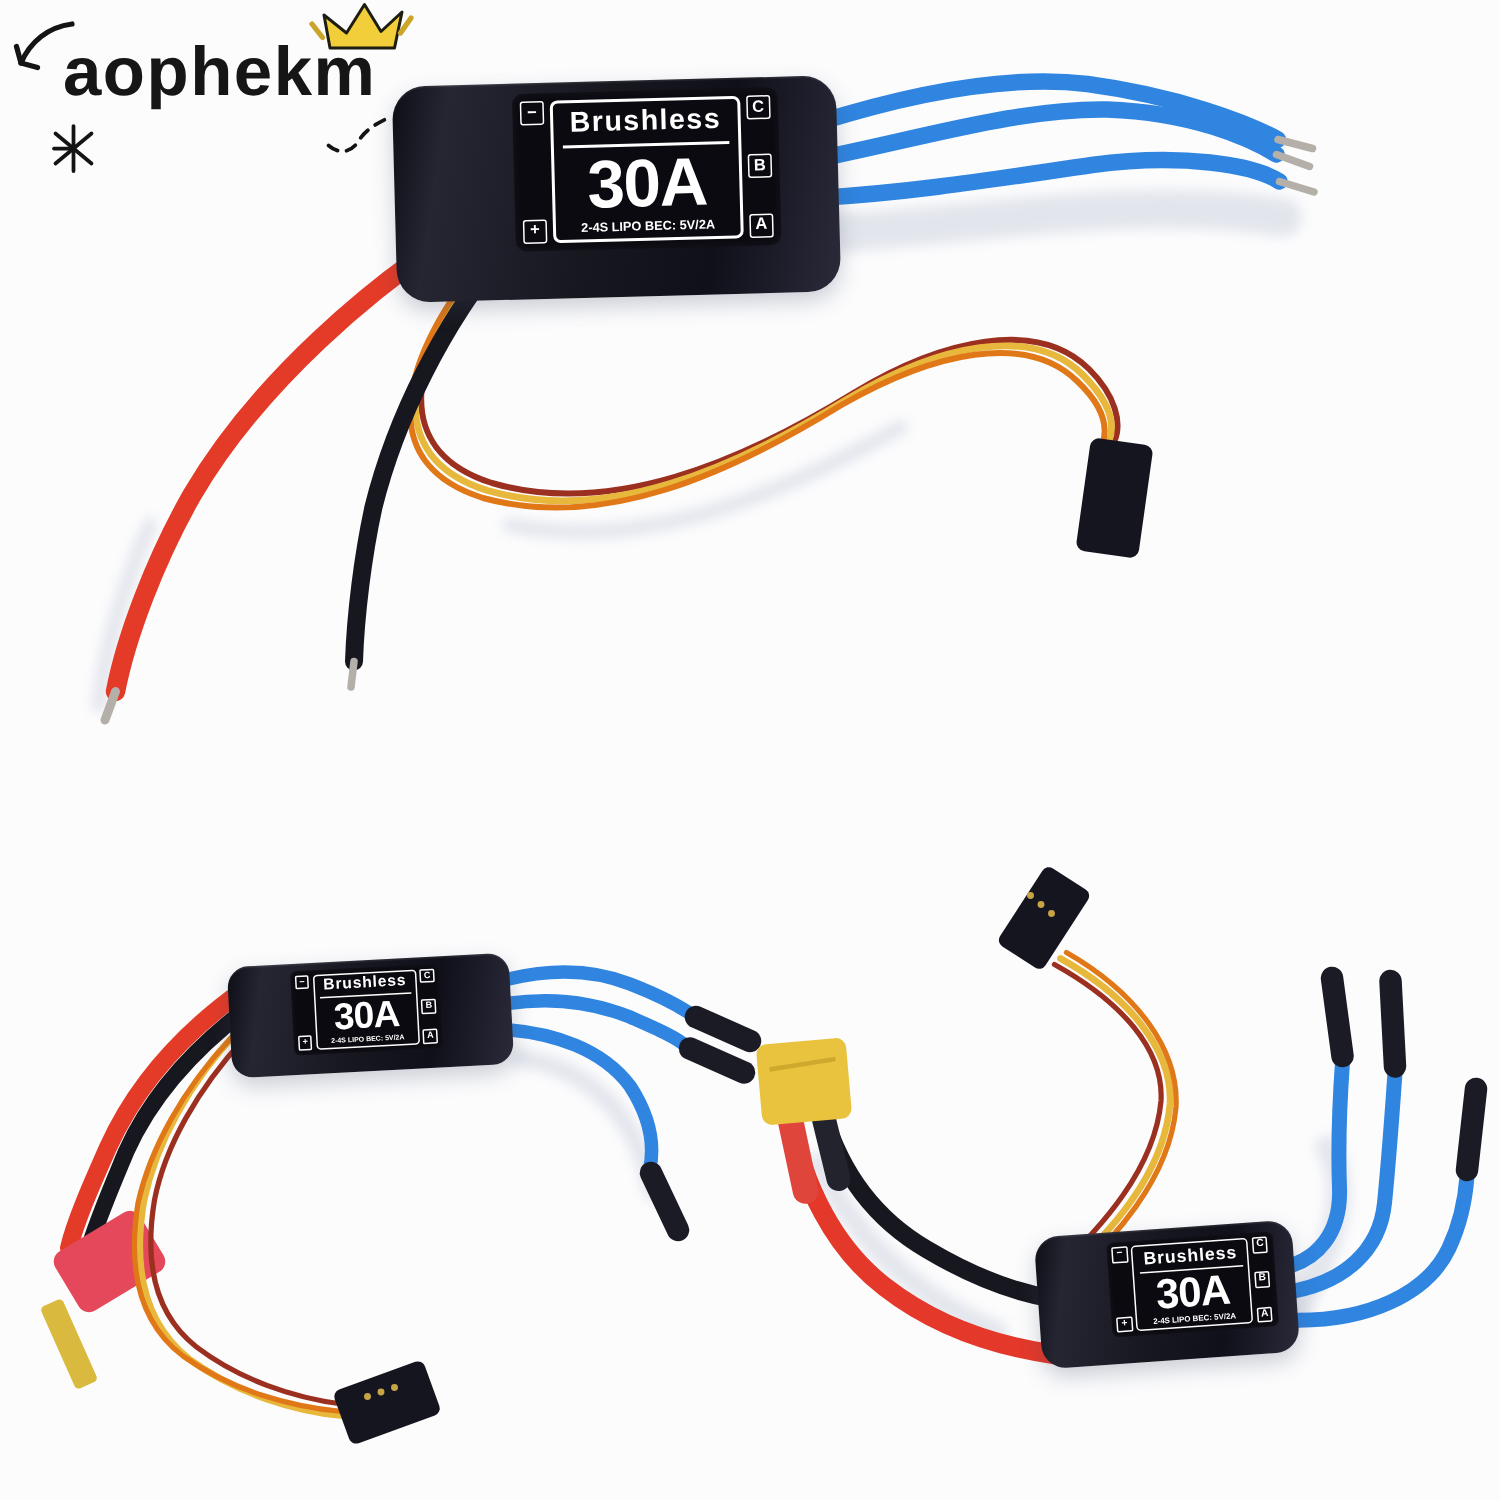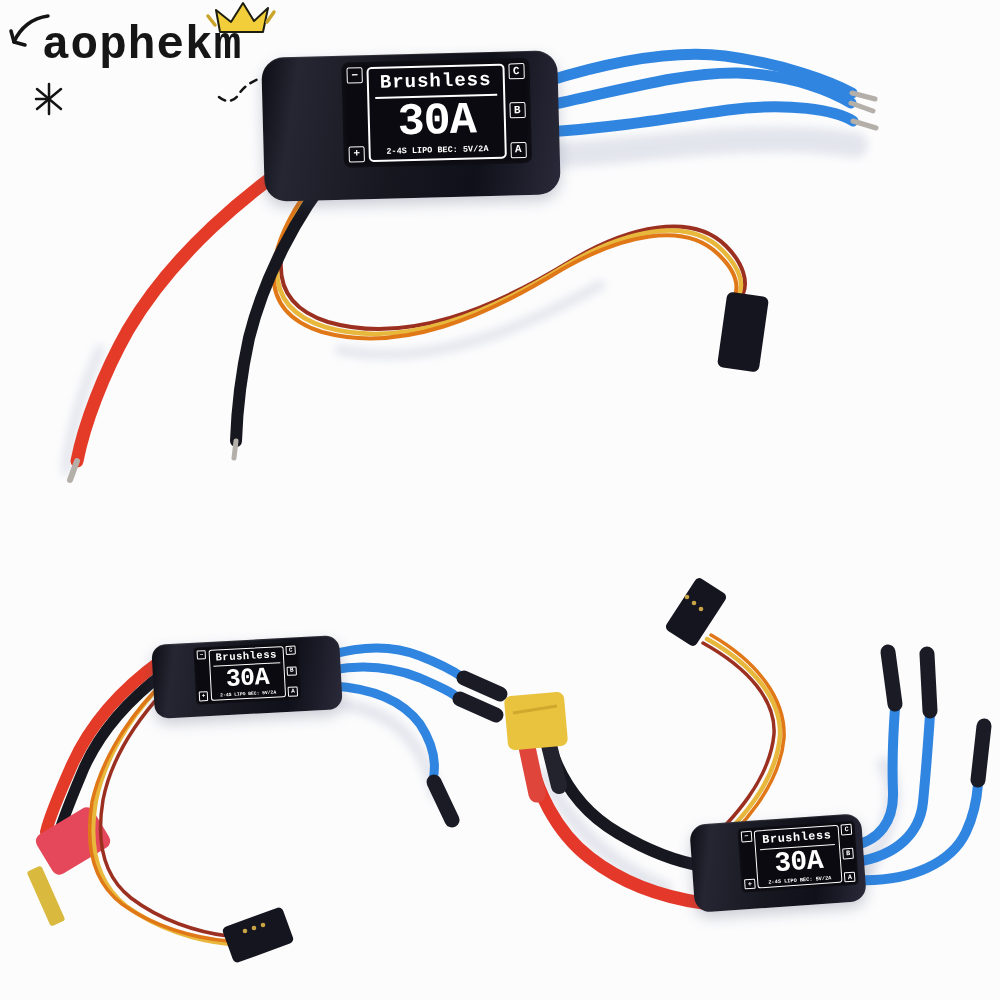--- a/index.html
+++ b/index.html
@@ -1,19 +1,19 @@
 <!DOCTYPE html>
 <html><head>
 <meta charset="utf-8">
 <style>
   html,body{margin:0;padding:0;background:#ffffff;}
   .stage{
     position:relative;width:1000px;height:1000px;overflow:hidden;
     background:#fcfcfd;
-    font-family:Liberation Mono, monospace;
+    font-family:Liberation Sans, sans-serif;
   }
   .brand{
     position:absolute;left:42px;top:20px;
     font-size:46px;font-weight:700;letter-spacing:1px;color:#161616;
   }
   .doodle{position:absolute;}
   svg.wires{position:absolute;left:0;top:0;}
 
   
   .esc{position:absolute;border-radius:22px;

